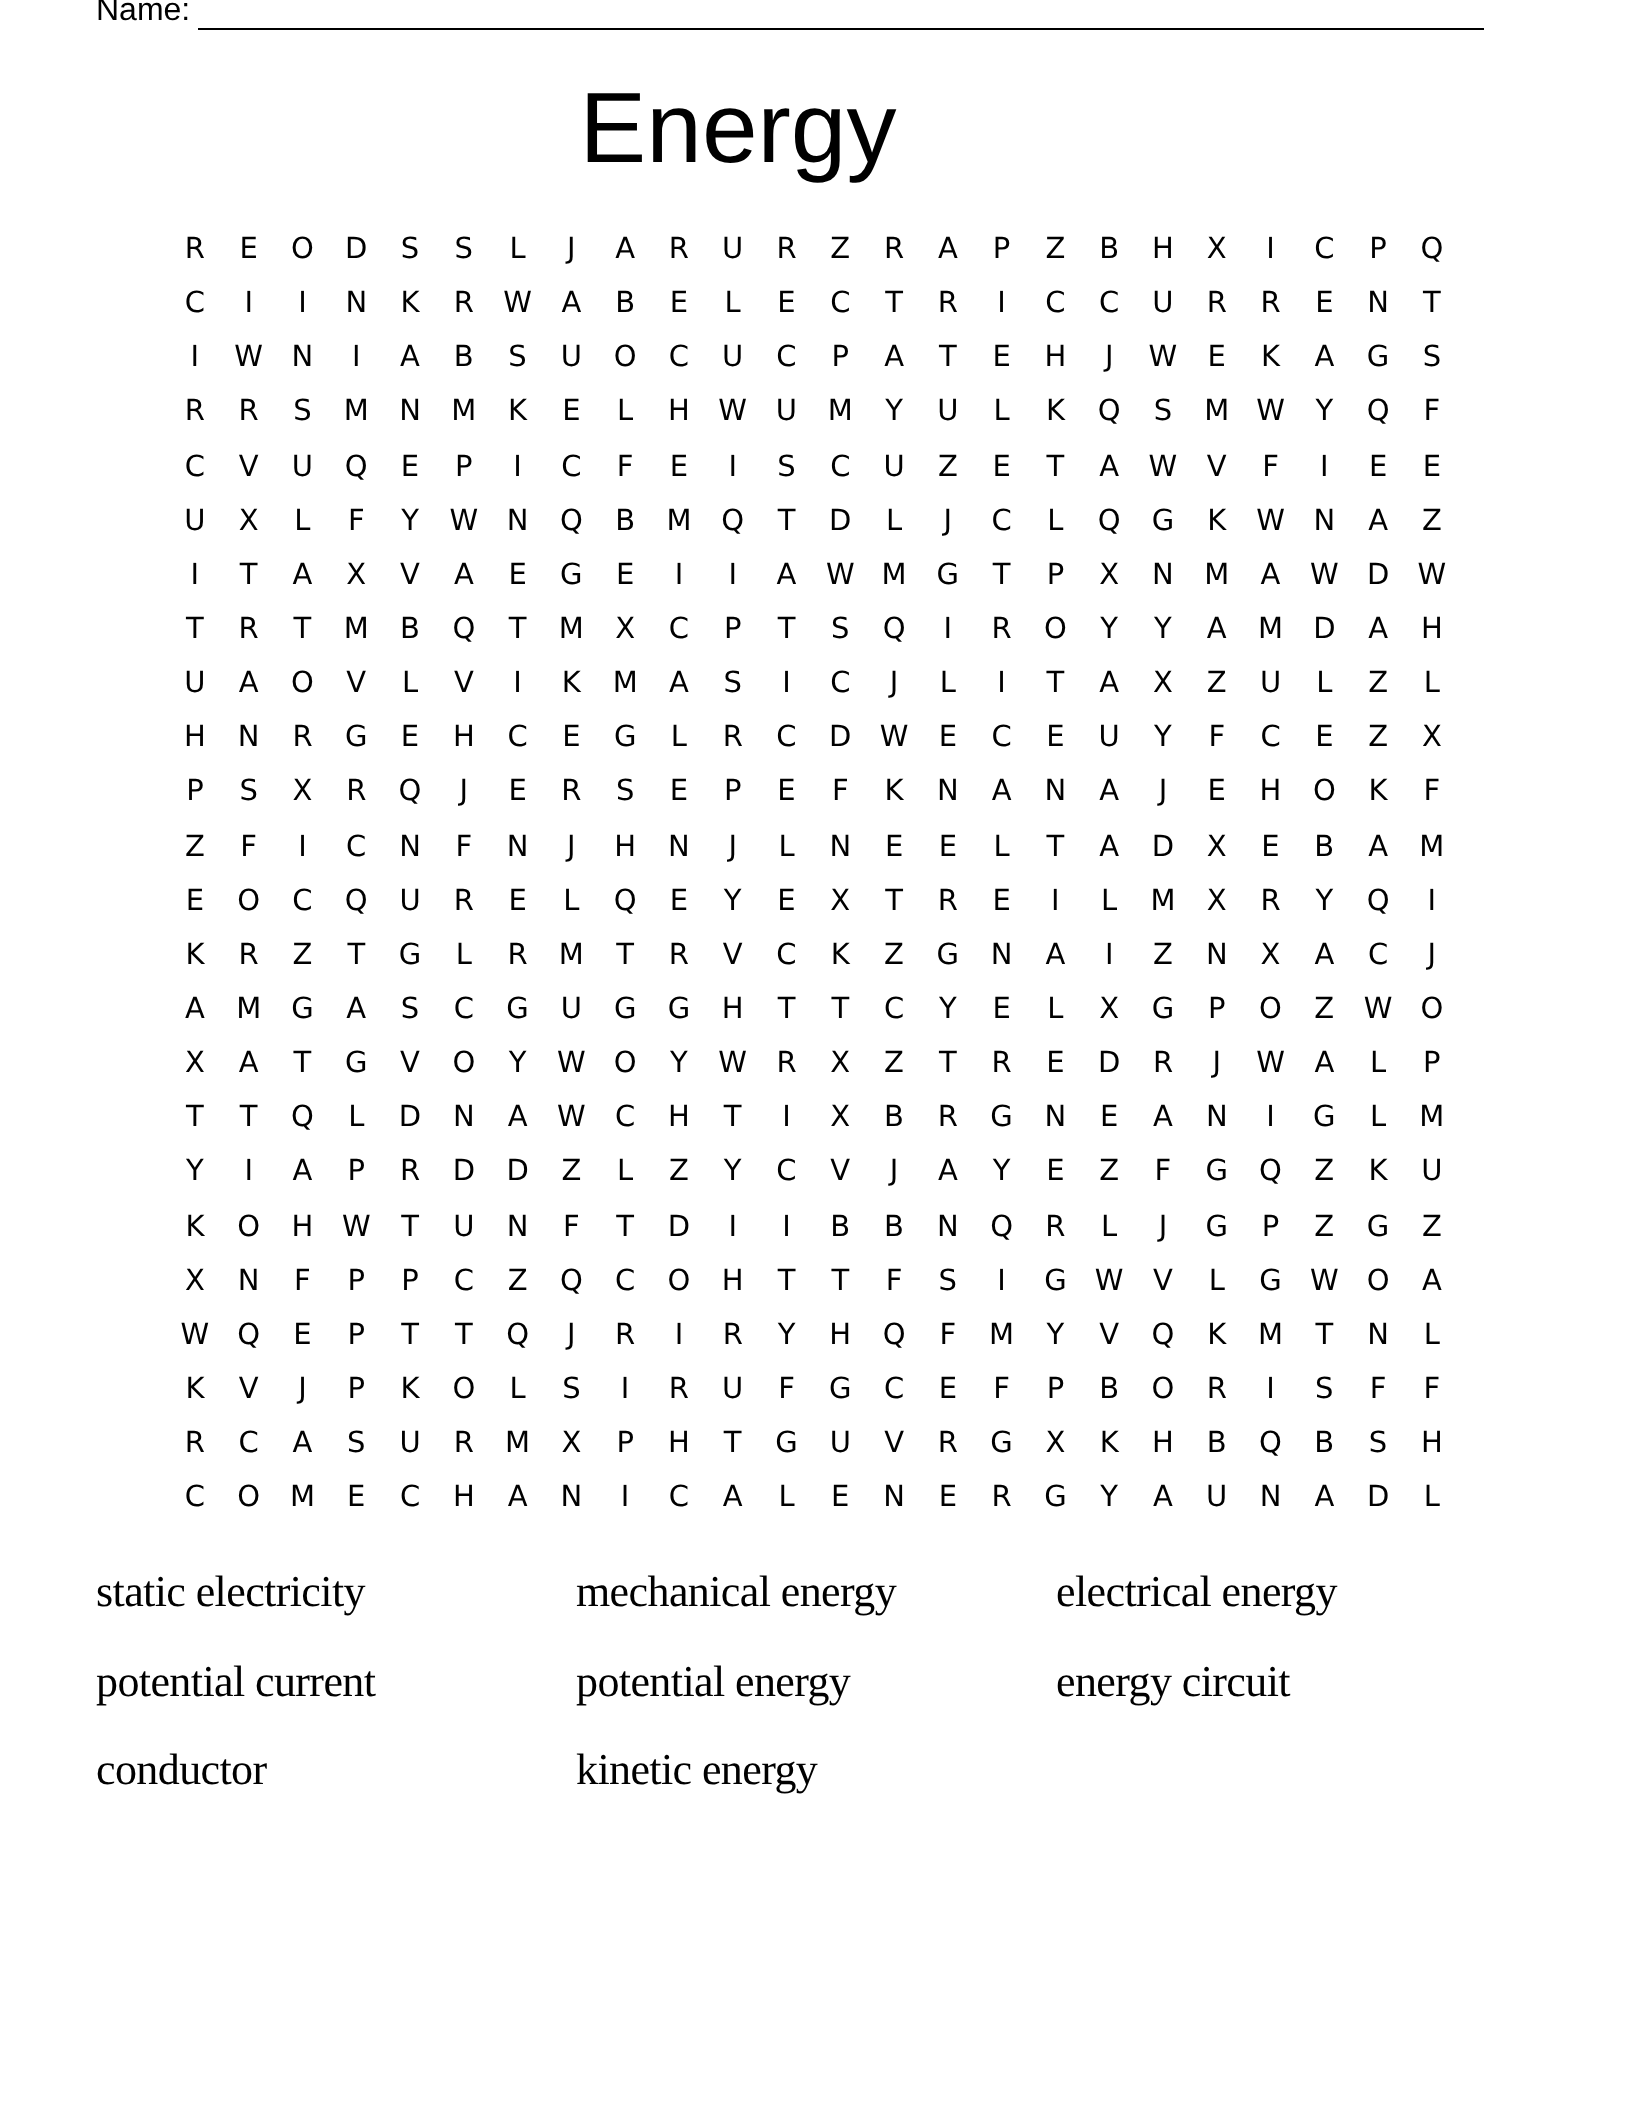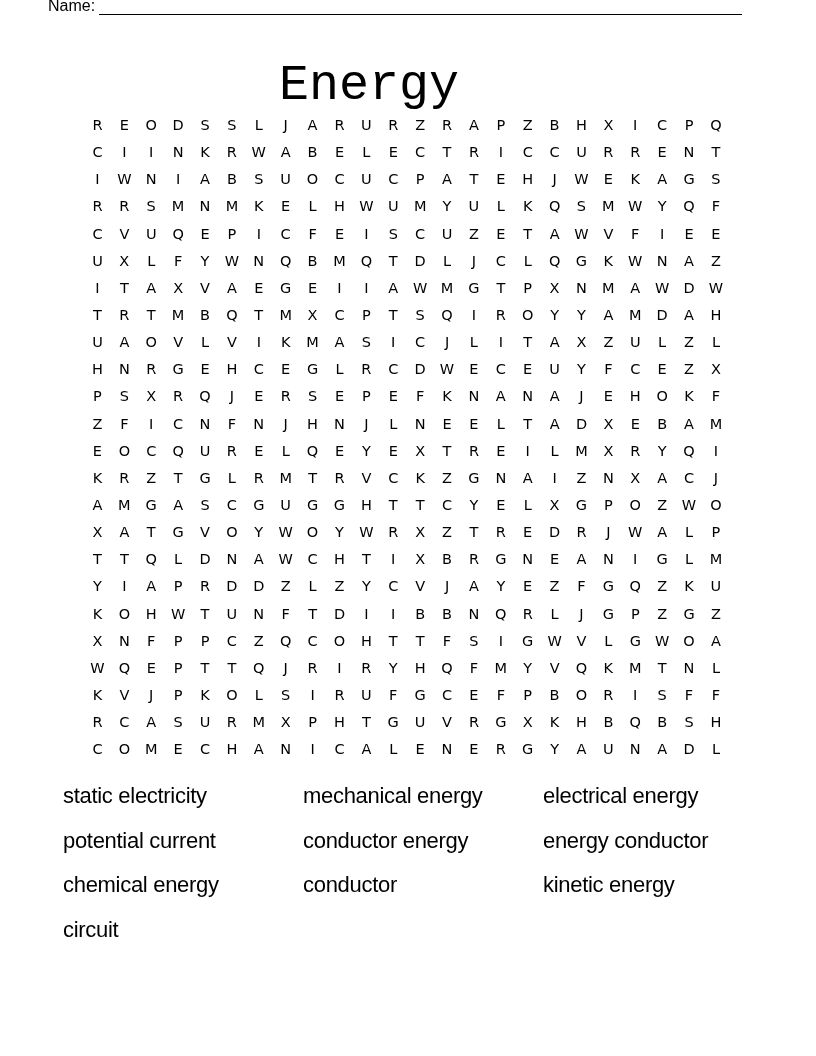--- a/index.html
+++ b/index.html
@@ -6,42 +6,41 @@
   body { width: 816px; height: 1056px; position: relative; overflow: hidden; color: #000; }
   .name-line {
     position: absolute; left: 48px; top: -3px; width: 700px;
     font-family: "Liberation Sans", sans-serif; font-size: 16px;
     display: flex; align-items: flex-end;
   }
   .name-line .label { white-space: nowrap; }
   .name-line .blank { flex: 1; border-bottom: 1px solid #000; margin-left: 4px; height: 14px; margin-right: 6px; }
   .title {
     position: absolute; left: 0; top: 34px; width: 738px; text-align: center;
-    font-family: Liberation Mono, monospace; font-size: 50px; line-height: 60px;
+    font-family: Liberation Sans, sans-serif; font-size: 50px; line-height: 60px;
     letter-spacing: 0px;
-    margin-top: 22px;
   }
   .grid {
     position: absolute; left: 84px; top: 112px;
     display: grid; grid-template-columns: repeat(24, 26.9px);
     grid-auto-rows: 27.15px;
   }
   .grid .row { display: contents; }
   .cell {
     font-family: "DejaVu Sans", sans-serif; font-size: 14.5px;
     text-align: center; line-height: 27px; font-weight: normal;
   }
   .words {
     position: absolute; left: 48px; top: 778px; width: 740px;
     display: grid; grid-template-columns: 240px 240px 260px;
     grid-auto-rows: 44.5px;
   }
   .word {
-    font-family: Liberation Sans, sans-serif; font-size: 22px; line-height: 36px;
-    white-space: nowrap; letter-spacing: -0.3px; margin-left: 15px;
+    font-family: Liberation Serif, serif; font-size: 22px; line-height: 36px;
+    white-space: nowrap; letter-spacing: -0.3px;
   }
 </style>
 </head>
 <body>
 
 <div class="name-line">
   <span class="label">Name:</span>
   <span class="blank"></span>
 </div>
 
@@ -72,19 +71,17 @@
     <div class="row"><div class="cell">K</div><div class="cell">V</div><div class="cell">J</div><div class="cell">P</div><div class="cell">K</div><div class="cell">O</div><div class="cell">L</div><div class="cell">S</div><div class="cell">I</div><div class="cell">R</div><div class="cell">U</div><div class="cell">F</div><div class="cell">G</div><div class="cell">C</div><div class="cell">E</div><div class="cell">F</div><div class="cell">P</div><div class="cell">B</div><div class="cell">O</div><div class="cell">R</div><div class="cell">I</div><div class="cell">S</div><div class="cell">F</div><div class="cell">F</div></div>
     <div class="row"><div class="cell">R</div><div class="cell">C</div><div class="cell">A</div><div class="cell">S</div><div class="cell">U</div><div class="cell">R</div><div class="cell">M</div><div class="cell">X</div><div class="cell">P</div><div class="cell">H</div><div class="cell">T</div><div class="cell">G</div><div class="cell">U</div><div class="cell">V</div><div class="cell">R</div><div class="cell">G</div><div class="cell">X</div><div class="cell">K</div><div class="cell">H</div><div class="cell">B</div><div class="cell">Q</div><div class="cell">B</div><div class="cell">S</div><div class="cell">H</div></div>
     <div class="row"><div class="cell">C</div><div class="cell">O</div><div class="cell">M</div><div class="cell">E</div><div class="cell">C</div><div class="cell">H</div><div class="cell">A</div><div class="cell">N</div><div class="cell">I</div><div class="cell">C</div><div class="cell">A</div><div class="cell">L</div><div class="cell">E</div><div class="cell">N</div><div class="cell">E</div><div class="cell">R</div><div class="cell">G</div><div class="cell">Y</div><div class="cell">A</div><div class="cell">U</div><div class="cell">N</div><div class="cell">A</div><div class="cell">D</div><div class="cell">L</div></div>
   </div>
 
 <div class="words" id="words">
     <div class="word">static electricity</div>
     <div class="word">mechanical energy</div>
     <div class="word">electrical energy</div>
     <div class="word">potential current</div>
-    <div class="word">conductor energy</div>
-    <div class="word">energy conductor</div>
-    <div class="word">chemical energy</div>
+    <div class="word">potential energy</div>
+    <div class="word">energy circuit</div>
     <div class="word">conductor</div>
     <div class="word">kinetic energy</div>
-    <div class="word">circuit</div>
   </div>
 
 </body></html>

